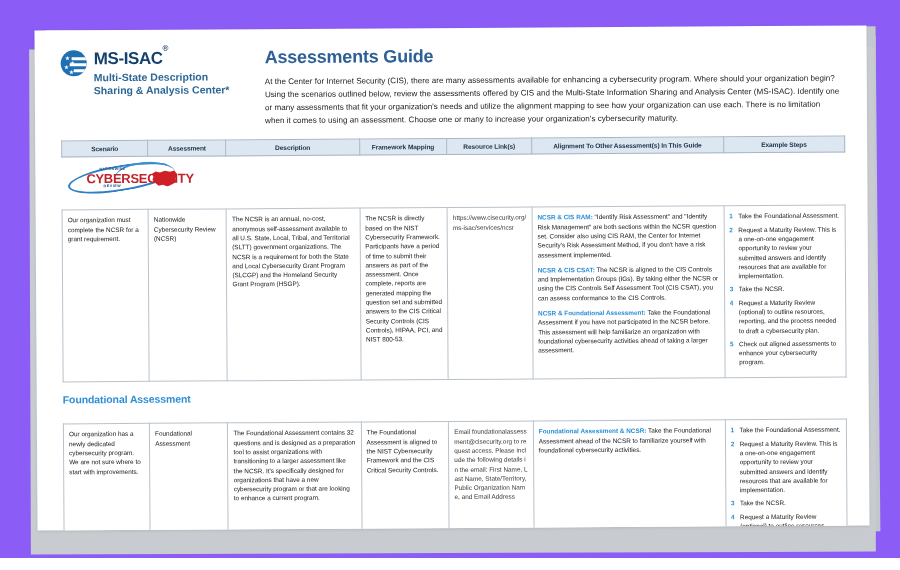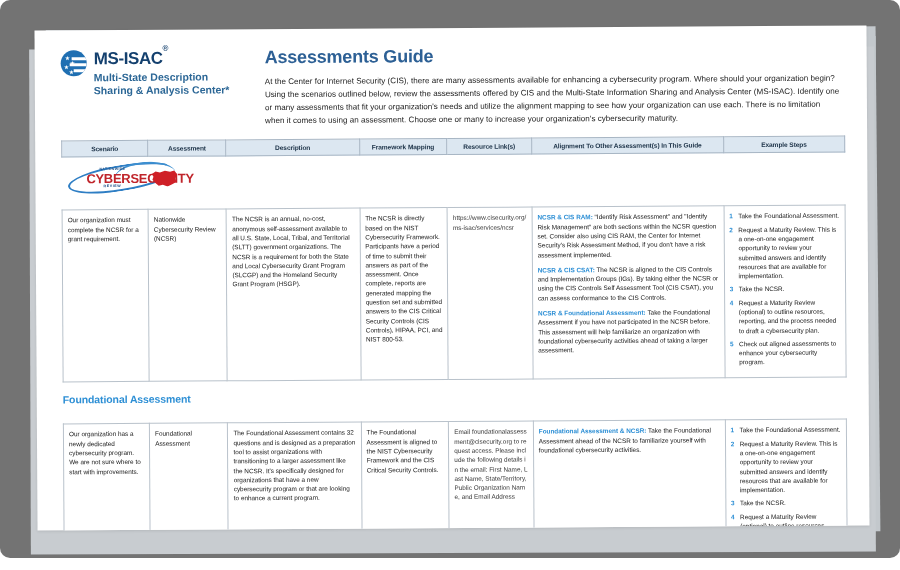--- a/index.html
+++ b/index.html
@@ -5,22 +5,21 @@
   html, body {
     margin: 0; padding: 0;
     width: 900px; height: 570px;
     background: #ffffff;
     font-family: "Liberation Sans", sans-serif;
     overflow: hidden;
   }
   #stage {
     position: relative;
     width: 900px; height: 558px;
-    background: #737373;
-    border-radius: 10px;
+    background: #8b5cf6;
   }
   
   .sheet-shadow {
     position: absolute;
     background: #c3c8cc;
   }
   .sheet-shadow.s1 {
     left: 78px; top: 30px;
     width: 800px; height: 505px;
     transform: rotate(-0.55deg);

